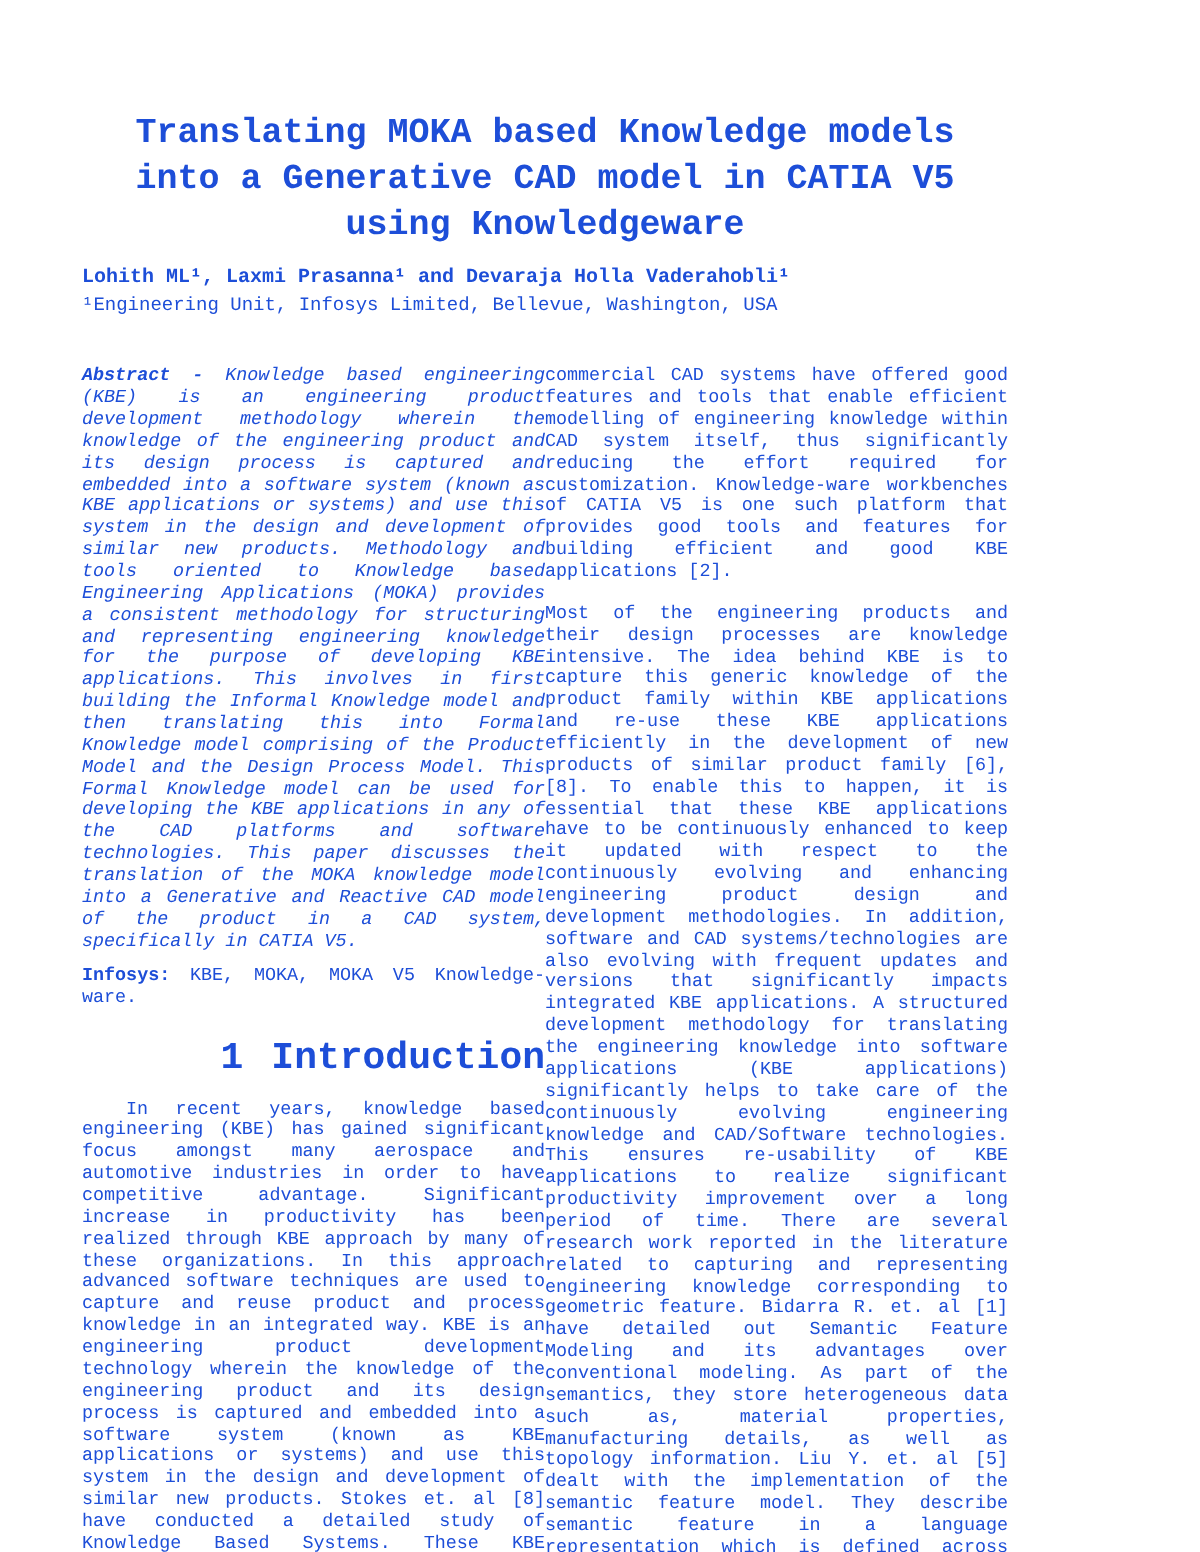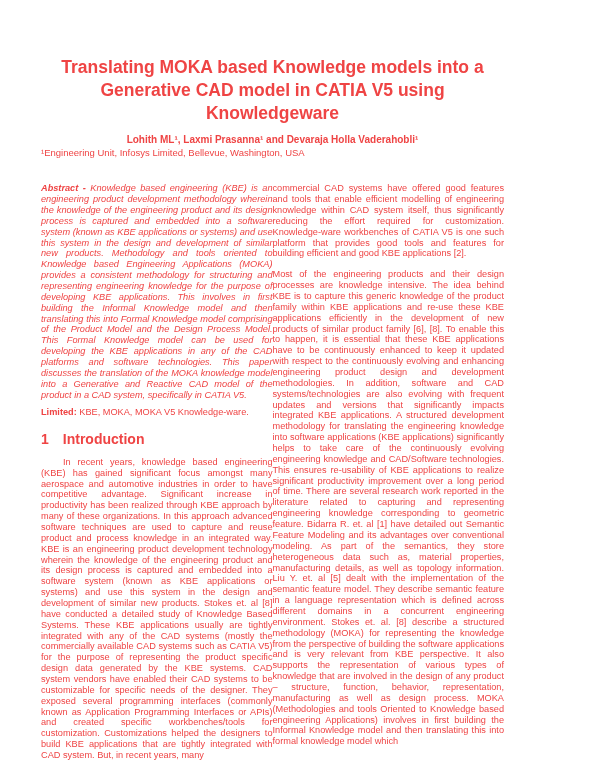--- a/index.html
+++ b/index.html
@@ -2,34 +2,34 @@
 <html><head>
 <meta charset="utf-8">
 <style>
   * { margin: 0; padding: 0; box-sizing: border-box; }
   html, body { background: #ffffff; }
   .page {
     width: 546px;
     height: 776px;
     background: #ffffff;
     overflow: hidden;
-    color: #ef4444;
-    font-family: Liberation Sans, sans-serif;
+    color: #1d4ed8;
+    font-family: Liberation Mono, monospace;
     padding: 56px 42px 14px 41px;
   }
   .paper-title {
     font-size: 17.5px;
     font-weight: bold;
     line-height: 1.32;
     text-align: center;
     max-width: 440px;
     margin: 0 auto 9px auto;
   }
   .authors-line {
-    text-align: center;
+    text-align: left;
     font-size: 10px;
     font-weight: bold;
     margin-bottom: 2px;
   }
   .affiliation-line {
     text-align: left;
     font-size: 9.5px;
     margin-bottom: 25px;
   }
   .columns {
@@ -49,24 +49,24 @@
     font-weight: bold;
     font-style: italic;
   }
   .keywords-par {
     margin-bottom: 13px;
   }
   .keywords-par .kw-label {
     font-weight: bold;
   }
   .section-heading {
-    font-size: 14px;
+    font-size: 19px;
     font-weight: bold;
     margin: 0 0 9px 0;
-    text-align: left;
+    text-align: right;
   }
   .section-heading .sec-num {
     display: inline-block;
     margin-right: 14px;
   }
   .body-par { text-align: justify; }
   .first-indent { text-indent: 22px; }
   .par-gap { margin-top: 10px; }
 </style>
 </head>
@@ -81,21 +81,21 @@
   </header>
 
   <main class="columns">
 
     <section class="col">
       <p class="abstract-par">
         <span class="abs-label">Abstract - </span><span>Knowledge based engineering (KBE) is an engineering product development methodology wherein the knowledge of the engineering product and its design process is captured and embedded into a software system (known as KBE applications or systems) and use this system in the design and development of similar new products. Methodology and tools oriented to Knowledge based Engineering Applications (MOKA) provides a consistent methodology for structuring and representing engineering knowledge for the purpose of developing KBE applications. This involves in first building the Informal Knowledge model and then translating this into Formal Knowledge model comprising of the Product Model and the Design Process Model. This Formal Knowledge model can be used for developing the KBE applications in any of the CAD platforms and software technologies. This paper discusses the translation of the MOKA knowledge model into a Generative and Reactive CAD model of the product in a CAD system, specifically in CATIA V5.</span>
       </p>
 
       <p class="keywords-par">
-        <span class="kw-label">Limited:</span><span> KBE, MOKA, MOKA V5 Knowledge-ware.</span>
+        <span class="kw-label">Infosys:</span><span> KBE, MOKA, MOKA V5 Knowledge-ware.</span>
       </p>
 
       <h2 class="section-heading">
         <span class="sec-num">1</span><span>Introduction</span>
       </h2>
 
       <p class="body-par first-indent">In recent years, knowledge based engineering (KBE) has gained significant focus amongst many aerospace and automotive industries in order to have competitive advantage. Significant increase in productivity has been realized through KBE approach by many of these organizations. In this approach advanced software techniques are used to capture and reuse product and process knowledge in an integrated way. KBE is an engineering product development technology wherein the knowledge of the engineering product and its design process is captured and embedded into a software system (known as KBE applications or systems) and use this system in the design and development of similar new products. Stokes et. al [8] have conducted a detailed study of Knowledge Based Systems. These KBE applications usually are tightly integrated with any of the CAD systems (mostly the commercially available CAD systems such as CATIA V5) for the purpose of representing the product specific design data generated by the KBE systems. CAD system vendors have enabled their CAD systems to be customizable for specific needs of the designer. They exposed several programming interfaces (commonly known as Application Programming Interfaces or APIs) and created specific workbenches/tools for customization. Customizations helped the designers to build KBE applications that are tightly integrated with CAD system. But, in recent years, many</p>
     </section>
 
     <section class="col">

